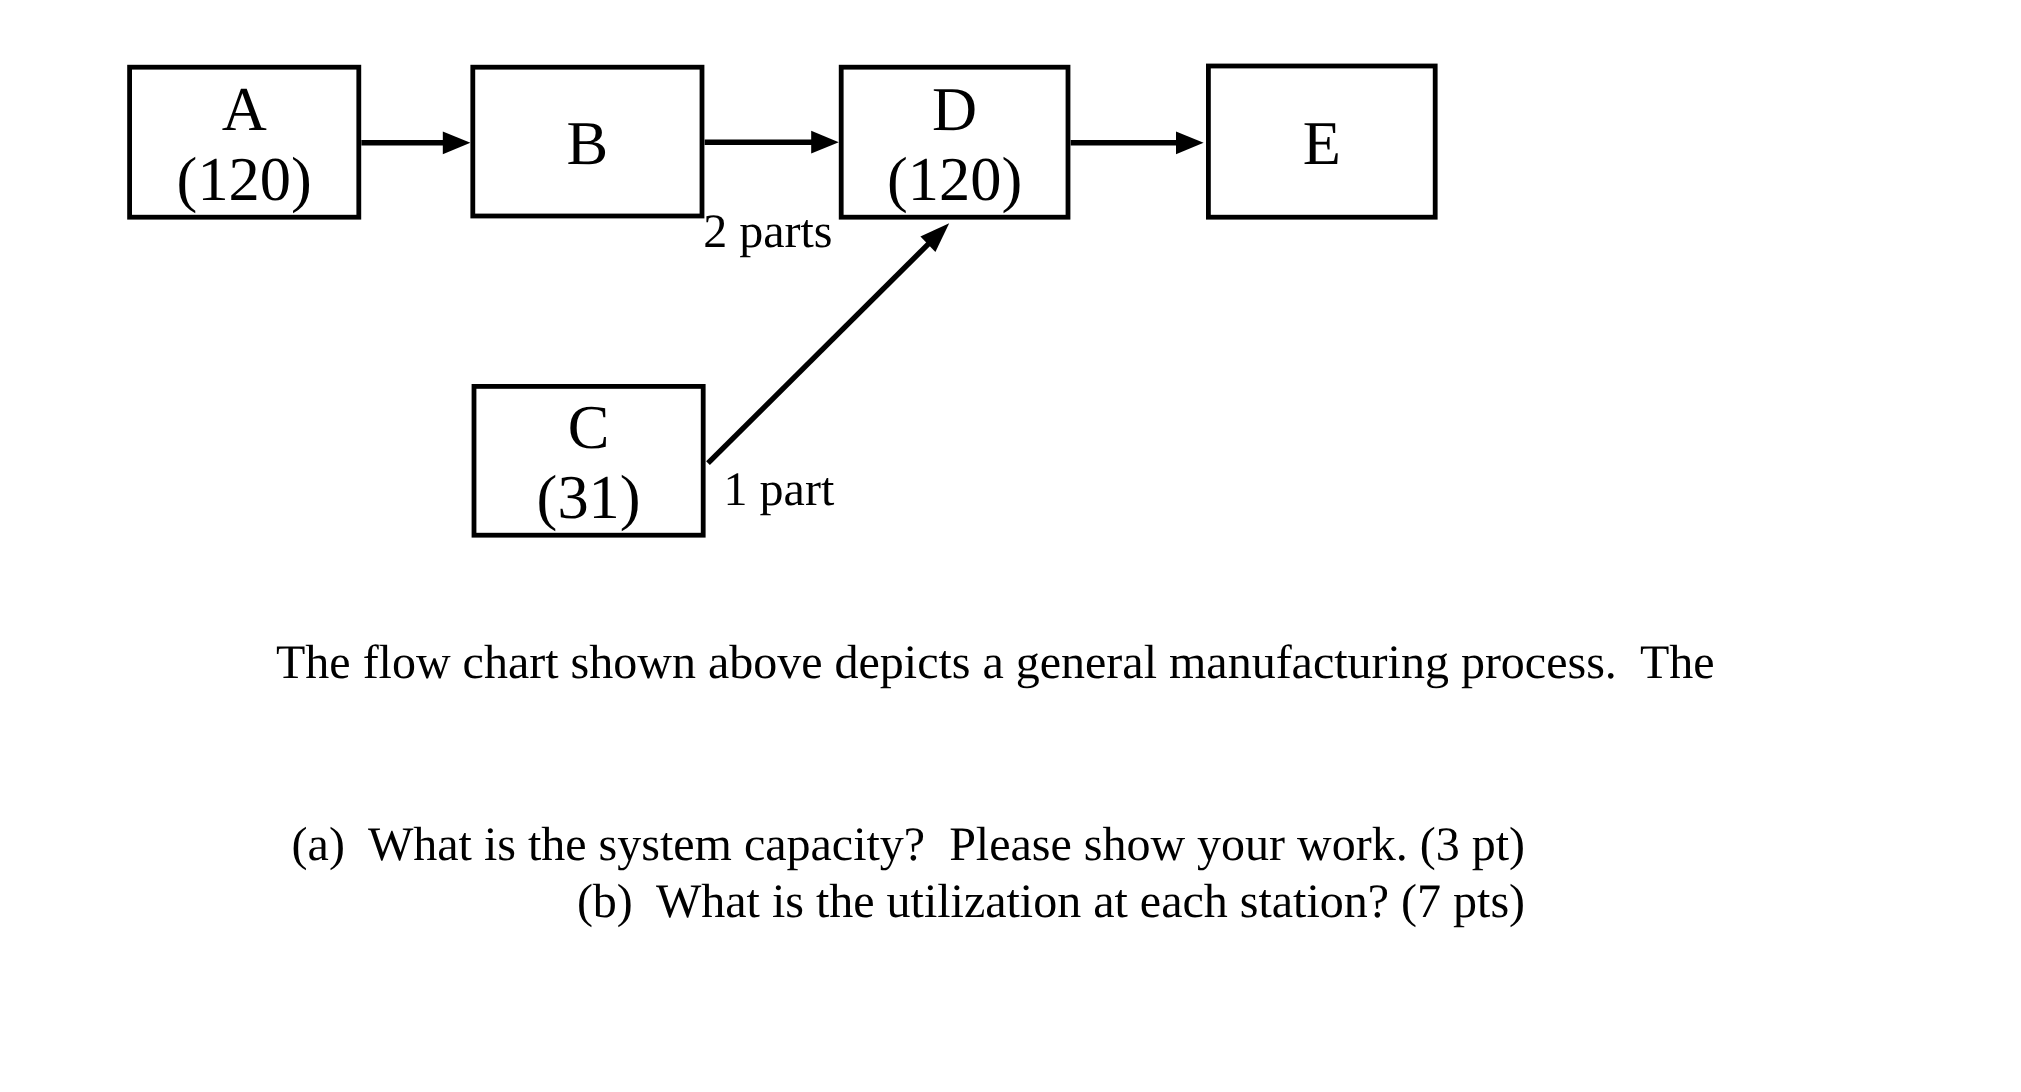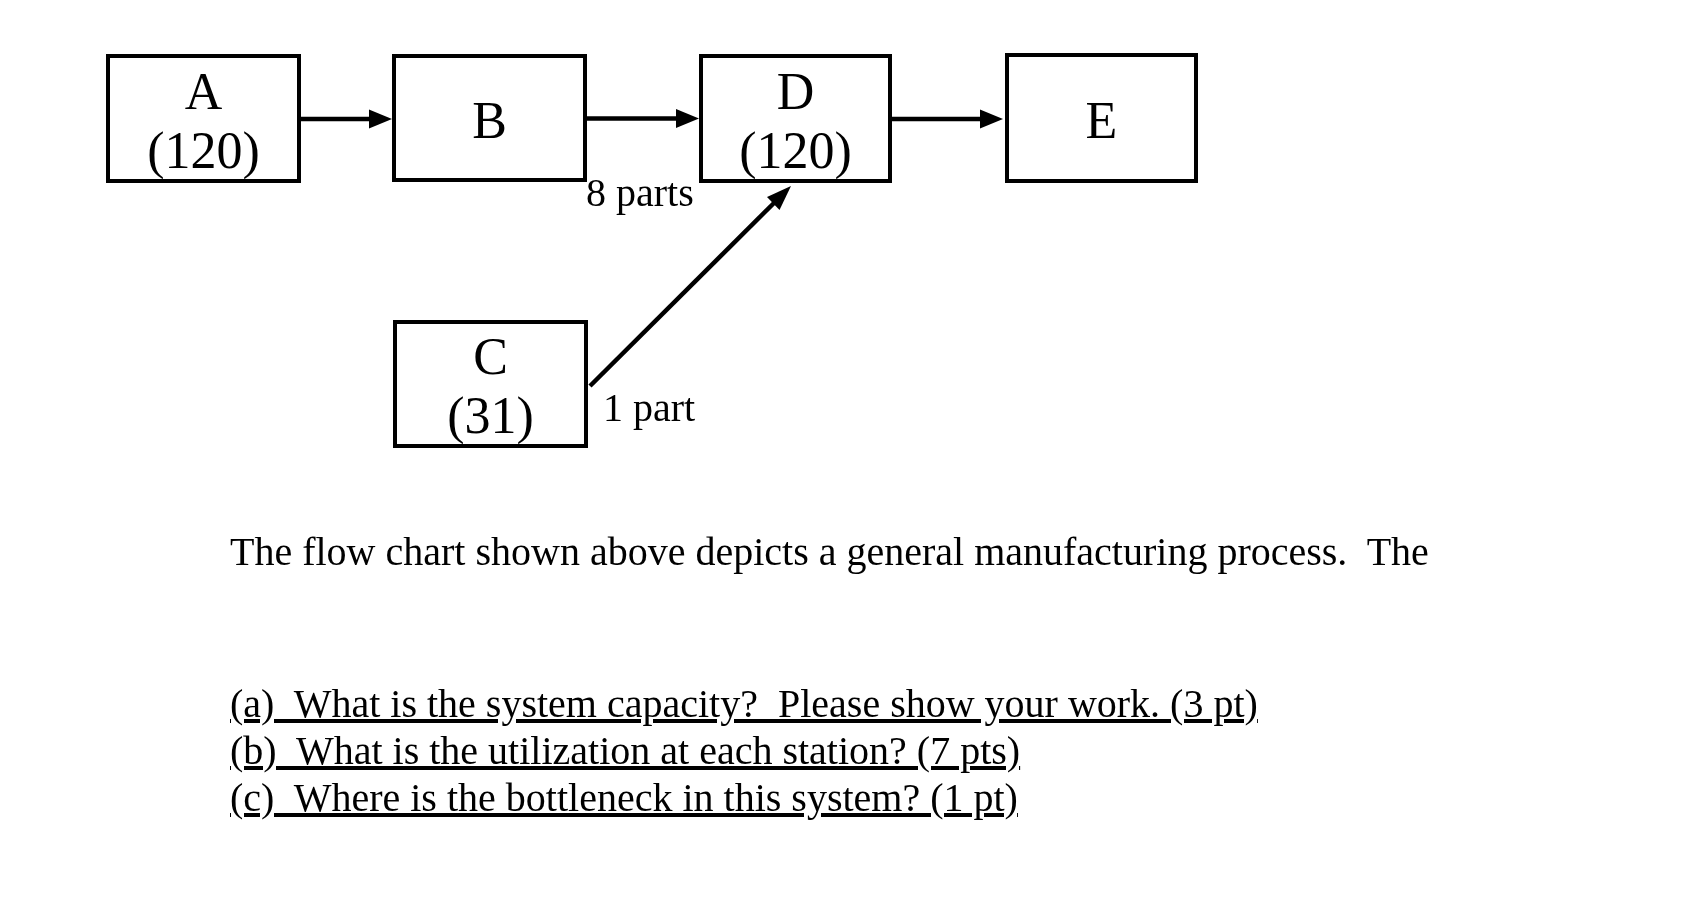--- a/index.html
+++ b/index.html
@@ -48,20 +48,21 @@
     line-height: 47px;
     white-space: pre;
   }
   .text-block {
     position: absolute;
     font-size: 40px;
     line-height: 47px;
   }
   .tline {
     white-space: pre;
+    text-align: right;
   }
 </style>
 </head>
 <body>
 
 <div class="screen">
 
   <svg class="arrow-layer" viewBox="0 0 1684 910" xmlns="http://www.w3.org/2000/svg">
     <g>
       <line x1="301" y1="119" x2="371" y2="119" stroke="#000" stroke-width="4.5"></line>
@@ -97,27 +98,26 @@
 
   <div class="station" style="left:1005px; top:53px; width:193px; height:130px;">
     <div class="st-name">E</div>
   </div>
 
   <div class="station" style="left:393px; top:320px; width:195px; height:128px;">
     <div class="st-name">C</div>
     <div class="st-cap">(31)</div>
   </div>
 
-  <div class="edge-label" style="left:586px; top:169px;">8 parts</div>
+  <div class="edge-label" style="left:586px; top:169px;">2 parts</div>
 
   <div class="edge-label" style="left:603px; top:384px;font-family:Liberation Serif, serif;">1 part</div>
 
   <div class="text-block" style="left:230px; top:528px;">
     <div class="tline">The flow chart shown above depicts a general manufacturing process.  The</div>
   </div>
 
-  <div class="text-block" style="left:230px; top:680px;text-decoration:underline;">
+  <div class="text-block" style="left:243px; top:680px;">
     <div class="tline">(a)  What is the system capacity?  Please show your work. (3 pt)</div>
     <div class="tline">(b)  What is the utilization at each station? (7 pts)</div>
-    <div class="tline">(c)  Where is the bottleneck in this system? (1 pt)</div>
   </div>
 
 </div>
 
 </body></html>

